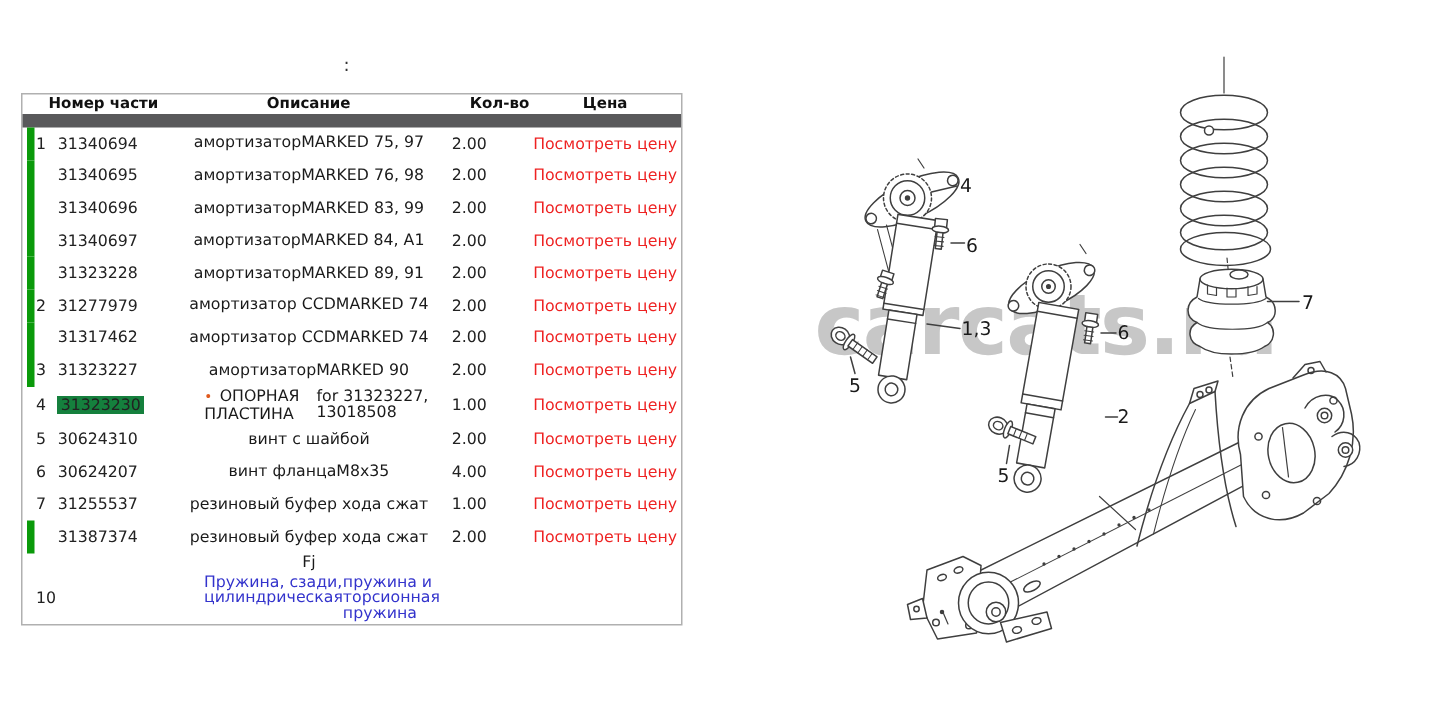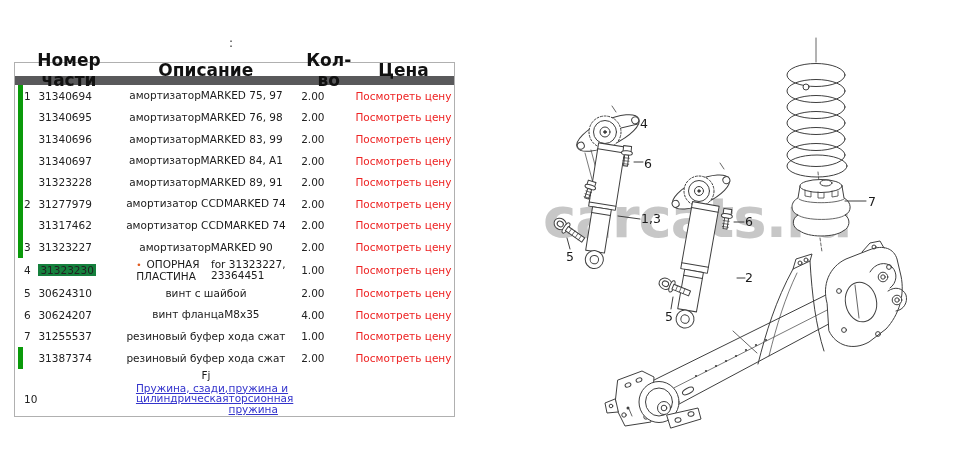--- a/index.html
+++ b/index.html
@@ -2,40 +2,40 @@
 <html><head>
 <meta charset="utf-8">
 <style>
   html,body{margin:0;padding:0;background:#fff;}
   .stage{position:relative;width:960px;height:467px;background:#fff;overflow:hidden;
          font-family:"DejaVu Sans",sans-serif;color:#1a1a1a;}
   .page-title{position:absolute;left:229px;top:36px;font-size:12px;color:#333;}
 
   
   .parts-table{position:absolute;left:14px;top:62px;width:439px;border:1px solid #b0b0b0;background:#fff;}
-  .thead{display:flex;align-items:center;height:13px;font-size:17px;font-weight:bold;color:#111;}
+  .thead{display:flex;align-items:center;height:13px;font-size:10px;font-weight:bold;color:#111;}
   .thead .h1{width:112px;text-align:center;}
   .thead .h2{width:172px;text-align:center;}
-  .thead .h3{width:50px;text-align:center;margin-left:16px;}
+  .thead .h3{width:50px;text-align:right;margin-left:16px;}
   .thead .h4{width:105px;text-align:center;}
   .header-bar{height:9px;background:#59595b;}
   .row{display:flex;align-items:center;min-height:21.6px;position:relative;}
   .row.compact{min-height:11px;}
   .c{box-sizing:border-box;font-size:10.5px;}
   .c.num{width:24px;padding-left:9px;color:#222;}
   .greenbar{display:none;position:absolute;left:3px;top:0;bottom:0;width:5px;background:#0a9a0a;}
   .row.green .greenbar{display:block;}
   .c.part{width:88px;color:#222;}
   .row.hl .parttxt{background:#15803d;padding:0 2px;}
   .c.desc{width:172px;display:flex;flex-direction:row;justify-content:center;line-height:10.8px;padding:1px 0;}
   .d1,.d2{display:block;}
   .d2:empty{display:none;}
   .row.bullet .d1{padding-left:13px;}
   .row.bullet .d1::before{content:"•";color:#e05a1e;margin-right:5px;font-size:9px;}
-  .row.blue .d1,.row.blue .d2{color:#3333cc;cursor:pointer;text-decoration:underline;}
+  .row.blue .d1,.row.blue .d2{color:#3333cc;cursor:pointer;}
   .row.blue .d1{padding-left:16px;}
   .c.qty{width:50px;text-align:center;color:#222;}
   .c.price{width:105px;text-align:center;margin-left:16px;}
   .pricelink{color:#ee2222;cursor:pointer;text-decoration:none;}
   .pricelink:empty{display:none;}
 
   
   .watermark{position:absolute;left:543px;top:190px;z-index:1;font-weight:bold;font-size:56px;
              line-height:1;color:#c7c7c7;letter-spacing:-1px;white-space:nowrap;}
   svg.diagram{position:absolute;left:540px;top:10px;z-index:2;}
@@ -207,21 +207,21 @@
   <div class="row hl bullet">
     <div class="c num">
       
       <span class="numtxt">4</span>
     </div>
     <div class="c part">
       <span class="parttxt">31323230</span>
     </div>
     <div class="c desc">
       <span class="d1">ОПОРНАЯ ПЛАСТИНА</span>
-      <span class="d2">for 31323227, 23364451</span>
+      <span class="d2">for 31323227, 13018508</span>
     </div>
     <div class="c qty">1.00</div>
     <div class="c price">
       <a class="pricelink">Посмотреть цену</a>
     </div>
   </div>
 
   <div class="row">
     <div class="c num">
       

